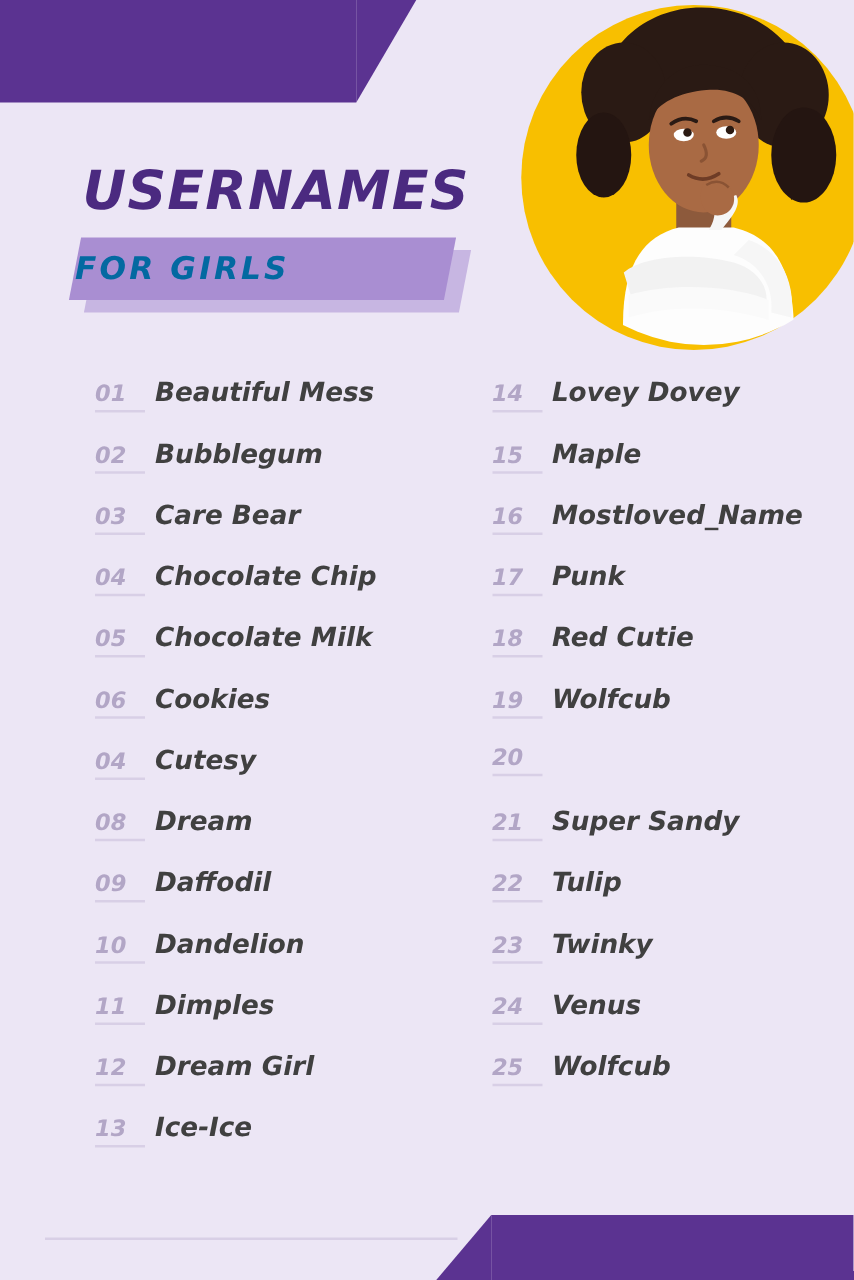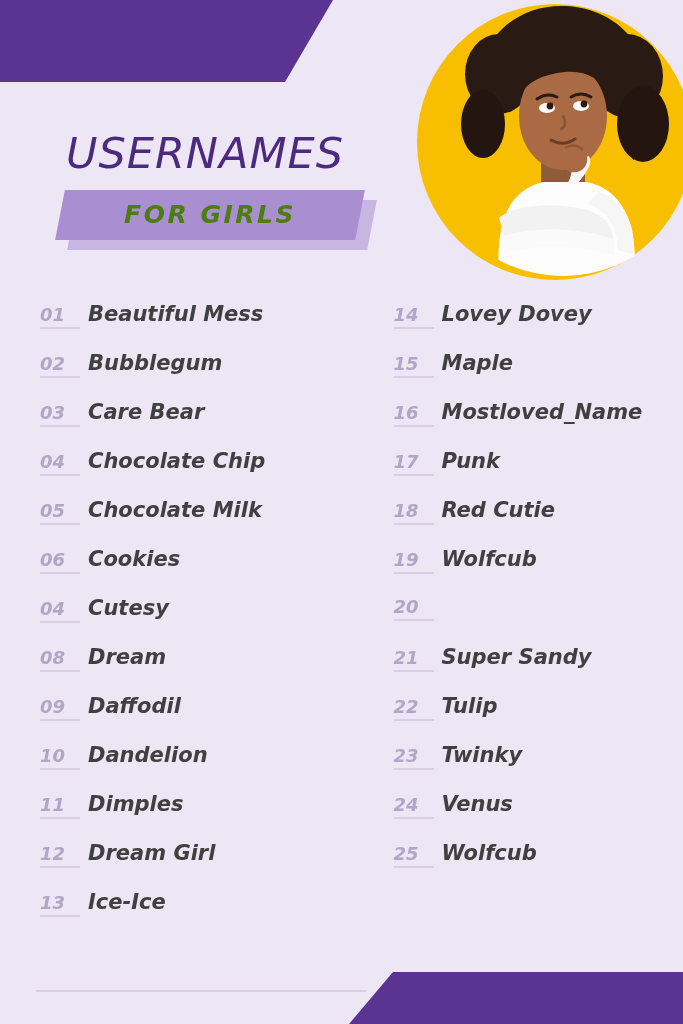--- a/index.html
+++ b/index.html
@@ -70,21 +70,21 @@
     height: 272px;
     z-index: 3;
   }
 
   
   .title {
     position: absolute;
     left: 66px;
     top: 128px;
     font-size: 43px;
-    font-weight: normal;
+    font-weight: bold;
     font-style: italic;
     color: #4b2a80;
     letter-spacing: 1px;
     font-family: "DejaVu Sans", sans-serif;
     z-index: 4;
   }
   .subtitle-wrap {
     position: absolute;
     left: 60px;
     top: 190px;
@@ -104,43 +104,42 @@
     background: #c7b6e2;
     z-index: -1;
   }
   .subtitle-text {
     position: absolute;
     left: 0;
     top: 190px;
     width: 300px;
     height: 50px;
     line-height: 50px;
-    text-align: center;
-    color: #4d7c0f;
+    color: #0369a1;
     font-size: 25px;
     font-weight: bold;
     font-style: italic;
     letter-spacing: 2.5px;
     font-family: "DejaVu Sans", sans-serif;
     margin-left: 60px;
     z-index: 5;
   }
 
   
   .columns {
     position: absolute;
     top: 302px;
     left: 0;
     width: 683px;
     display: flex;
     z-index: 4;
   }
   .col {
     width: 50%;
-    padding-left: 40px;
+    padding-left: 76px;
   }
   .col.right { padding-left: 52px; }
 
   .item {
     display: flex;
     align-items: baseline;
     height: 49px;
   }
   .num {
     width: 40px;

